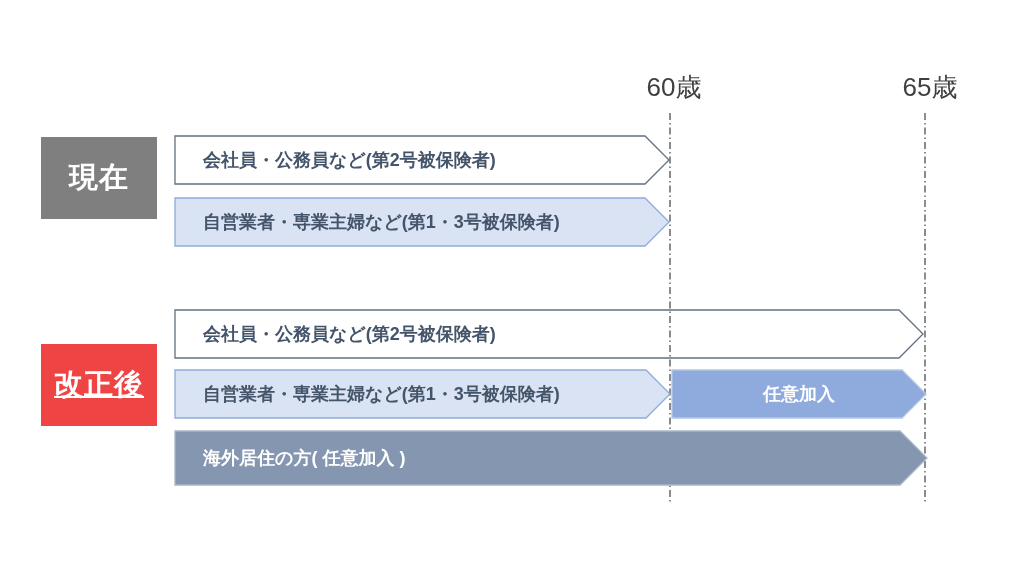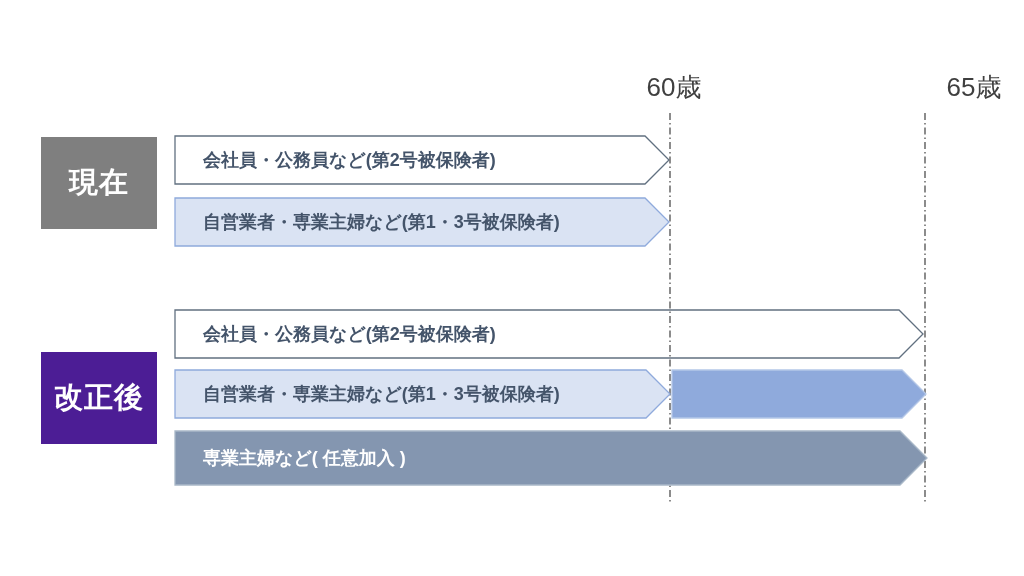--- a/index.html
+++ b/index.html
@@ -27,41 +27,42 @@
     z-index: 2;
   }
   .age-marker {
     top: 70px;
     font-size: 26px;
     color: #3f3f3f;
     white-space: nowrap;
     transform: translateX(-50%);
   }
   .age-marker.m60 { left: 674px; }
-  .age-marker.m65 { left: 930px; margin-left: 44px; }
+  .age-marker.m65 { left: 930px; }
   .section-label {
     width: 116px;
-    height: 92px;
+    height: 82px;
     color: #ffffff;
     font-size: 29px;
     font-weight: bold;
     display: flex;
     align-items: center;
     justify-content: center;
     letter-spacing: 1px;
   }
   .section-label.current {
     left: 41px;
     top: 137px;
     background: #7f7f7f;
   }
   .section-label.revised {
     left: 41px;
-    top: 352px;
-    background: #4c1d95;
+    top: 344px;
+    background: #ef4444;
+    text-decoration: underline;
   }
   .row-label {
     height: 58px;
     line-height: 48px;
     font-size: 18px;
     font-weight: bold;
     color: #44546a;
     white-space: nowrap;
     left: 203px;
   }
@@ -114,15 +115,16 @@
   <div class="overlay age-marker m60">60歳</div>
   <div class="overlay age-marker m65">65歳</div>
 
   <div class="overlay section-label current">現在</div>
   <div class="overlay section-label revised">改正後</div>
 
   <div class="overlay row-label r-cur-1">会社員・公務員など(第2号被保険者)</div>
   <div class="overlay row-label r-cur-2">自営業者・専業主婦など(第1・3号被保険者)</div>
   <div class="overlay row-label r-rev-1">会社員・公務員など(第2号被保険者)</div>
   <div class="overlay row-label r-rev-2">自営業者・専業主婦など(第1・3号被保険者)</div>
-  <div class="overlay row-label r-rev-3">専業主婦など( 任意加入 )</div>
+  <div class="overlay ext-label">任意加入</div>
+  <div class="overlay row-label r-rev-3">海外居住の方( 任意加入 )</div>
 
 </div>
 
 </body></html>

